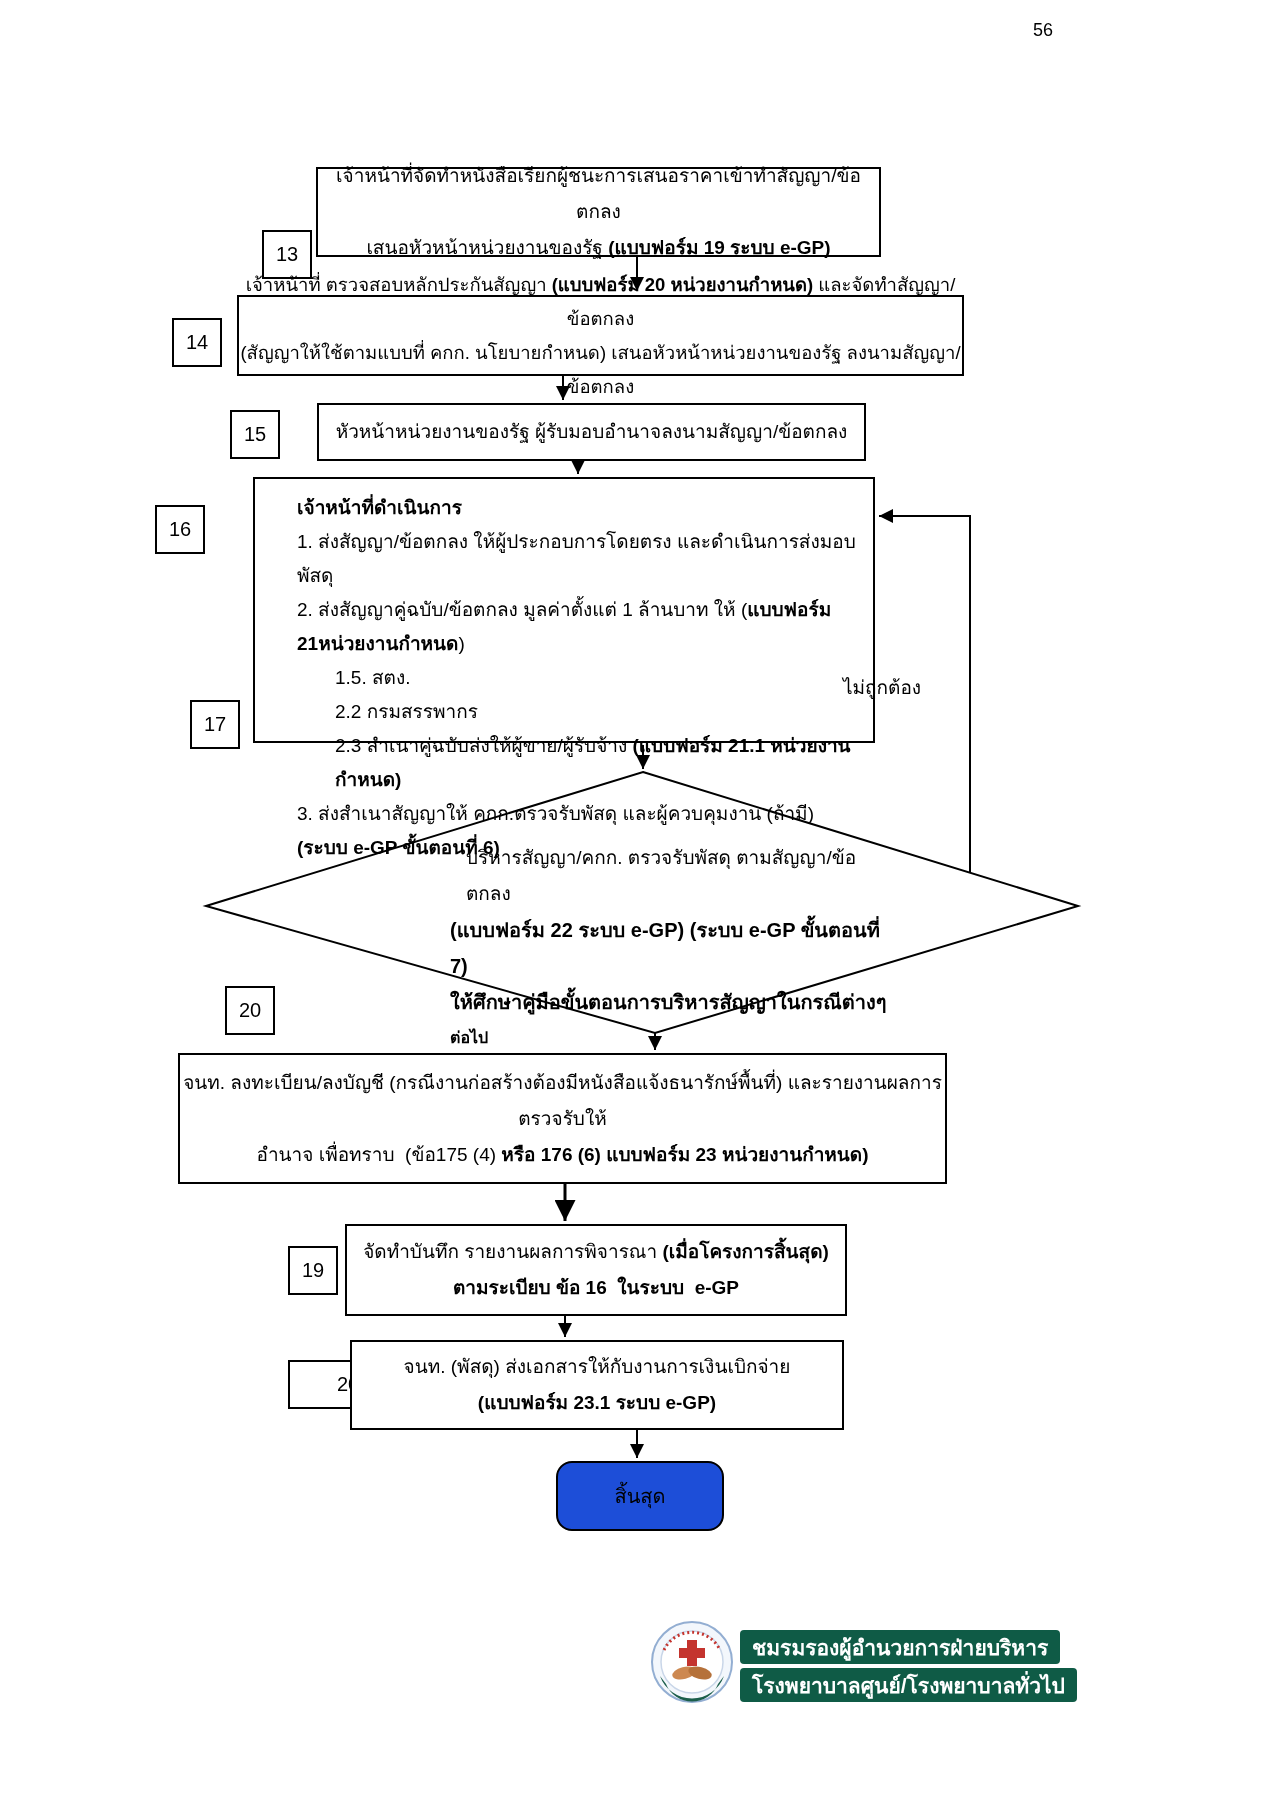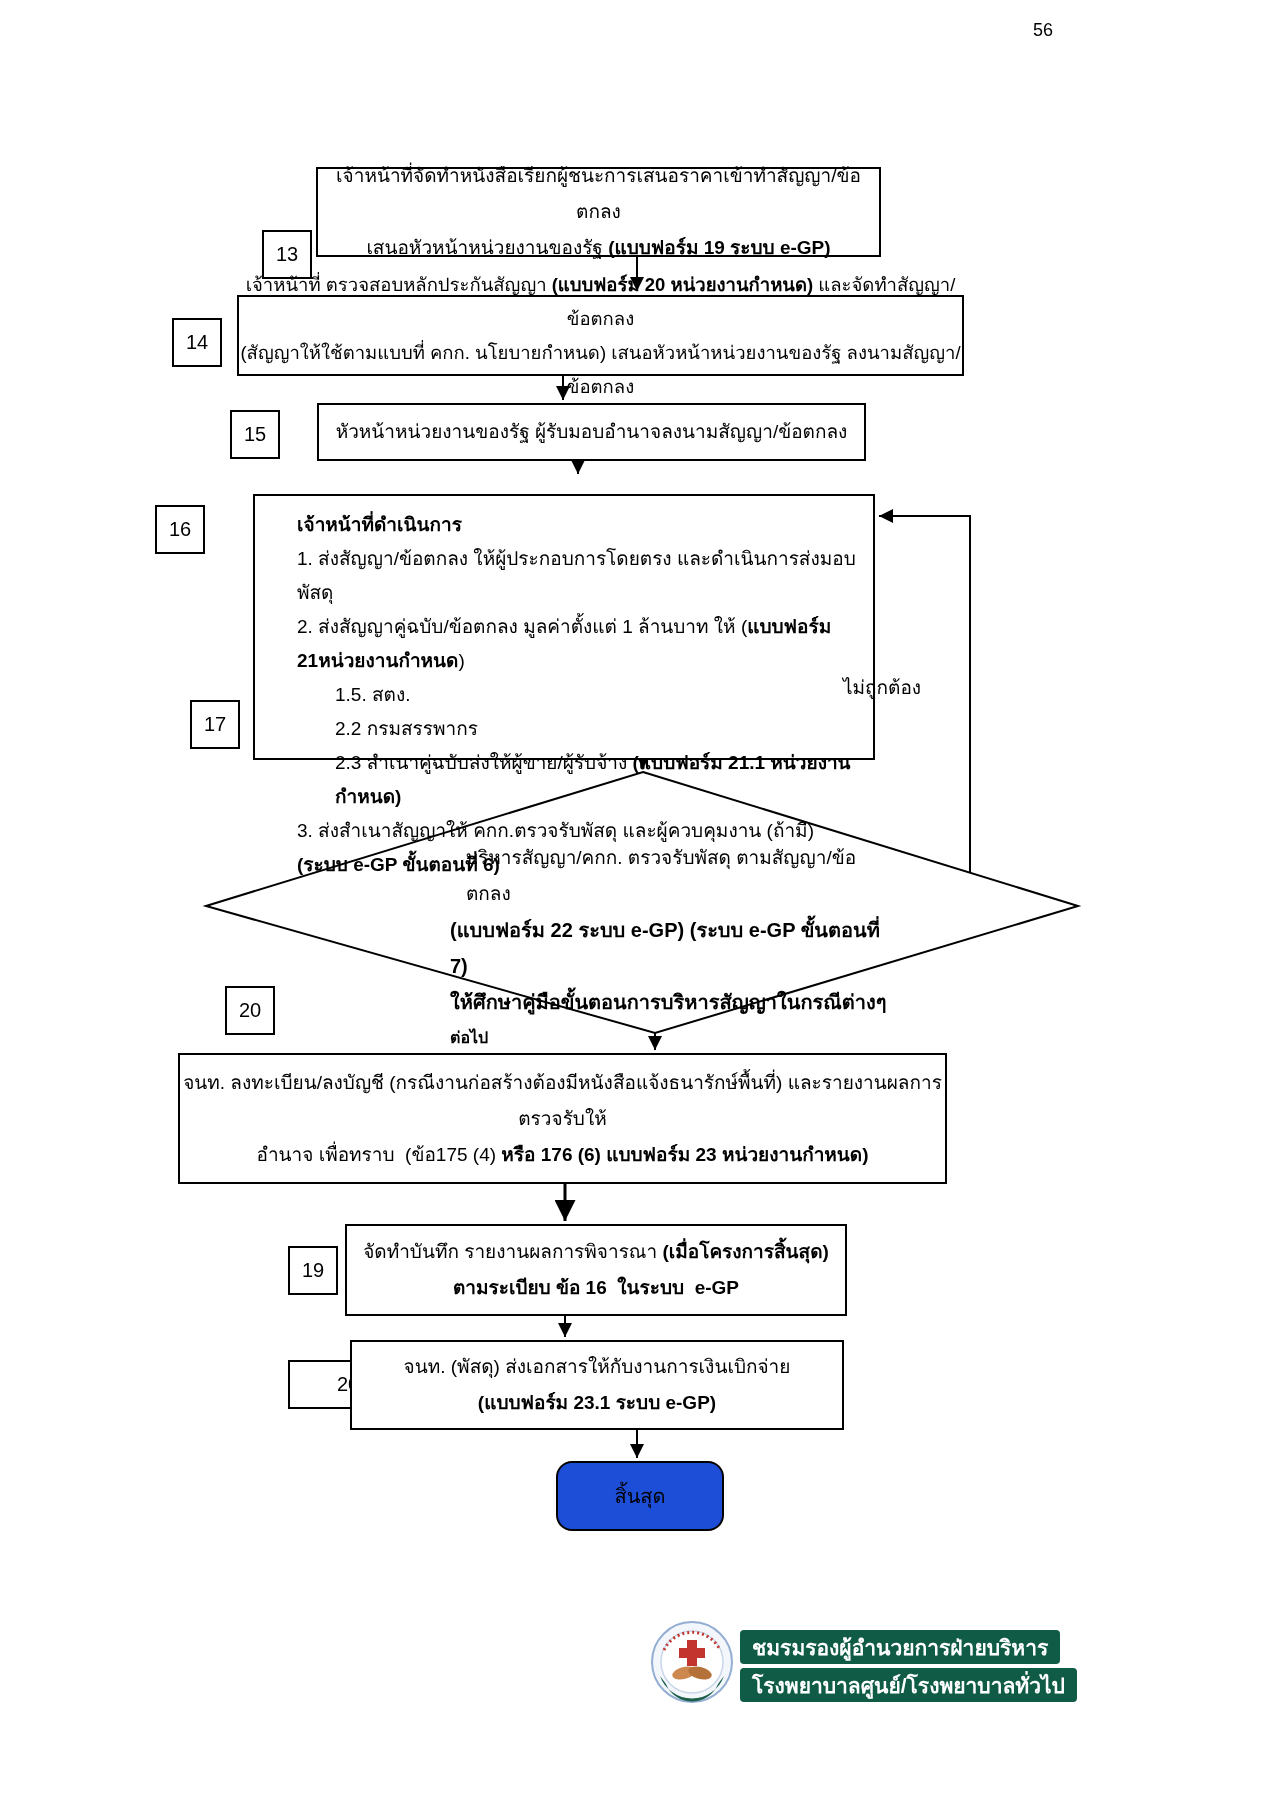--- a/index.html
+++ b/index.html
@@ -36,21 +36,20 @@
     font-size:20px;
     z-index:2;
   }
   .left-list{
     align-items:flex-start;
     text-align:left;
     justify-content:flex-start;
     padding:12px 10px 0 42px;
     line-height:34px;
     box-sizing:border-box;
-    margin-top:17px;
   }
   .indent{padding-left:38px;}
   #svg-layer{position:absolute;left:0;top:0;z-index:1;}
   #diamond-text{
     position:absolute;left:450px;top:840px;width:450px;
     text-align:left;font-size:19px;line-height:36px;z-index:2;
   }
   #diamond-text .dl1{padding-left:16px;}
   #diamond-text .dl2,#diamond-text .dl3{font-weight:bold;font-size:20px;}
   #diamond-text .dl4{font-weight:bold;font-size:16px;}

